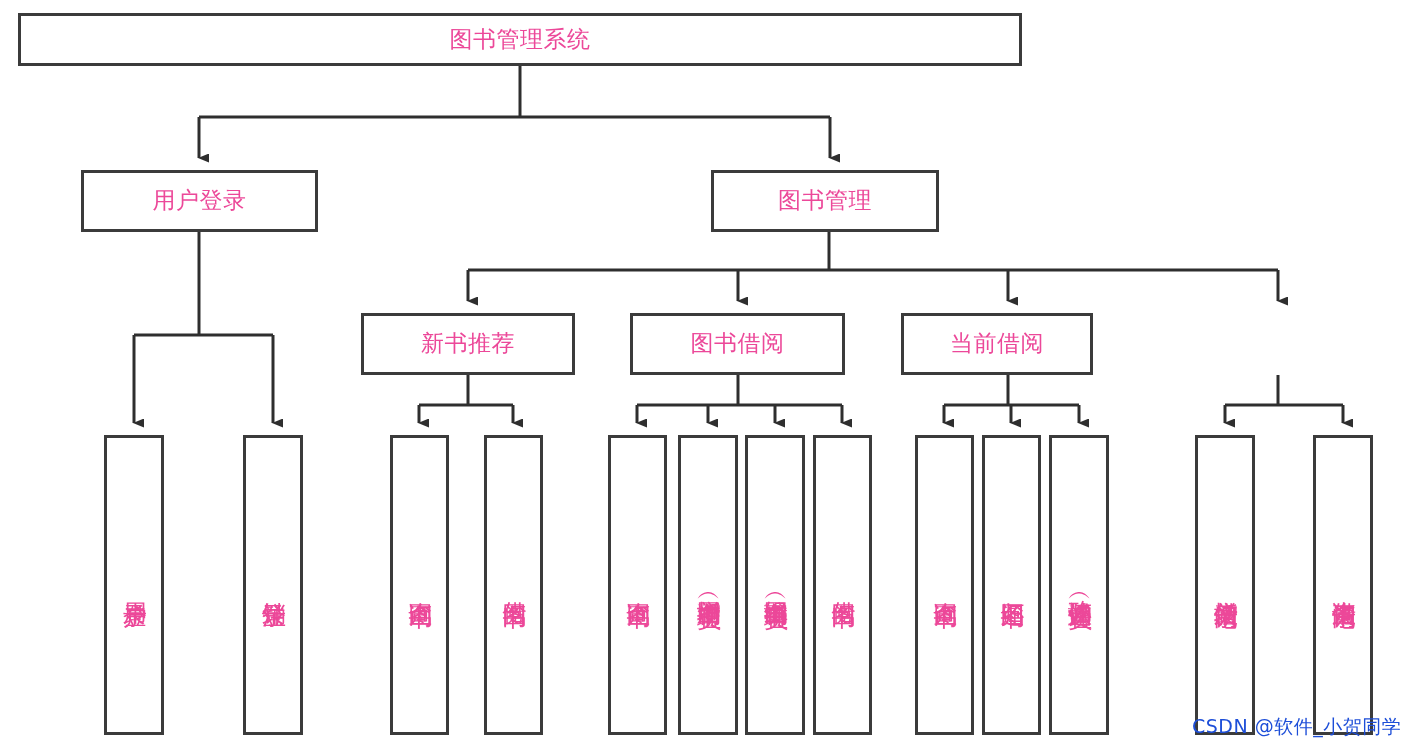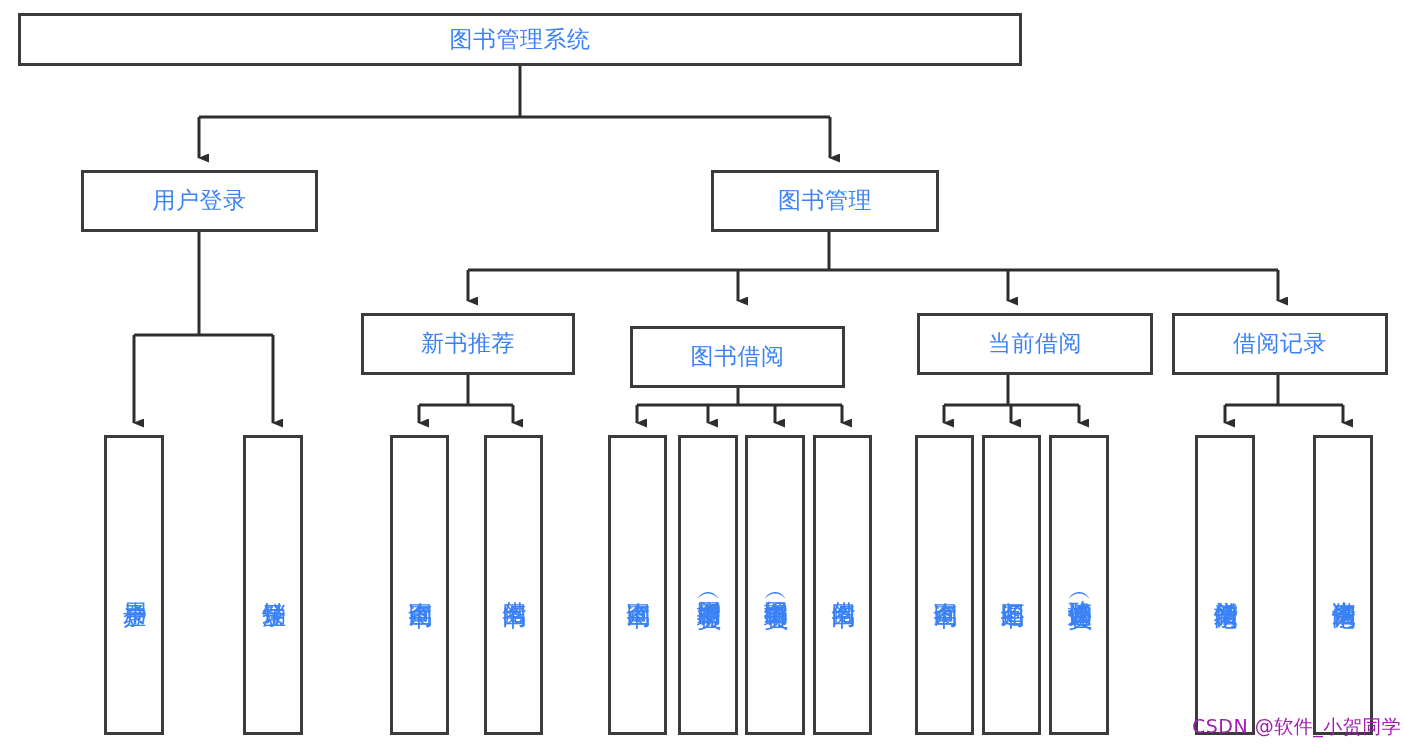--- a/index.html
+++ b/index.html
@@ -33,40 +33,40 @@
     display: flex;
     align-items: center;
     justify-content: center;
     color: #2e2e2e;
   }
   .node .label {
     font-size: 23px;
     line-height: 1.18;
     letter-spacing: 0.5px;
     white-space: nowrap;
-    color: #3b82f6;
+    color: #ec4899;
   }
   .node.vertical {
     align-items: center;
     justify-content: center;
   }
   .node.vertical .label {
     writing-mode: vertical-rl;
     text-orientation: upright;
     font-size: 24px;
     line-height: 1.08;
     letter-spacing: 1px;
     white-space: nowrap;
   }
   #watermark {
     position: absolute;
     left: 1192px;
     top: 714px;
     font-size: 19px;
-    color: #a21caf;
+    color: #1d4ed8;
     white-space: nowrap;
     letter-spacing: 0.5px;
   }
 </style>
 </head>
 <body>
 
 <div id="canvas">
 
   <svg id="edges" viewBox="0 0 1405 747" xmlns="http://www.w3.org/2000/svg">
@@ -127,28 +127,25 @@
   <div class="node" id="n-l2-0" style="left: 81px; top: 170px; width: 237px; height: 62px;">
     <span class="label">用户登录</span>
   </div>
   <div class="node" id="n-l2-1" style="left: 711px; top: 170px; width: 228px; height: 62px;">
     <span class="label">图书管理</span>
   </div>
 
   <div class="node" id="n-l3-0" style="left: 361px; top: 313px; width: 214px; height: 62px; justify-content: center;">
     <span class="label">新书推荐</span>
   </div>
-  <div class="node" id="n-l3-1" style="left: 630px; top: 313px; width: 215px; height: 62px; margin-top: 13px;">
+  <div class="node" id="n-l3-1" style="left: 630px; top: 313px; width: 215px; height: 62px;">
     <span class="label">图书借阅</span>
   </div>
-  <div class="node" id="n-l3-2" style="left: 901px; top: 313px; width: 236px; height: 62px; margin-left: 16px;">
+  <div class="node" id="n-l3-2" style="left: 901px; top: 313px; width: 192px; height: 62px;">
     <span class="label">当前借阅</span>
-  </div>
-  <div class="node" id="n-l3-3" style="left: 1172px; top: 313px; width: 216px; height: 62px;">
-    <span class="label">借阅记录</span>
   </div>
 
   <div class="node vertical" id="n-lf-0" style="left: 104px; top: 435px; width: 60px; height: 300px;">
     <span class="label">用户登录</span>
   </div>
   <div class="node vertical" id="n-lf-1" style="left: 243px; top: 435px; width: 60px; height: 300px;">
     <span class="label">注销登录</span>
   </div>
   <div class="node vertical" id="n-lf-2" style="left: 390px; top: 435px; width: 59px; height: 300px;">
     <span class="label">查询图书</span>

